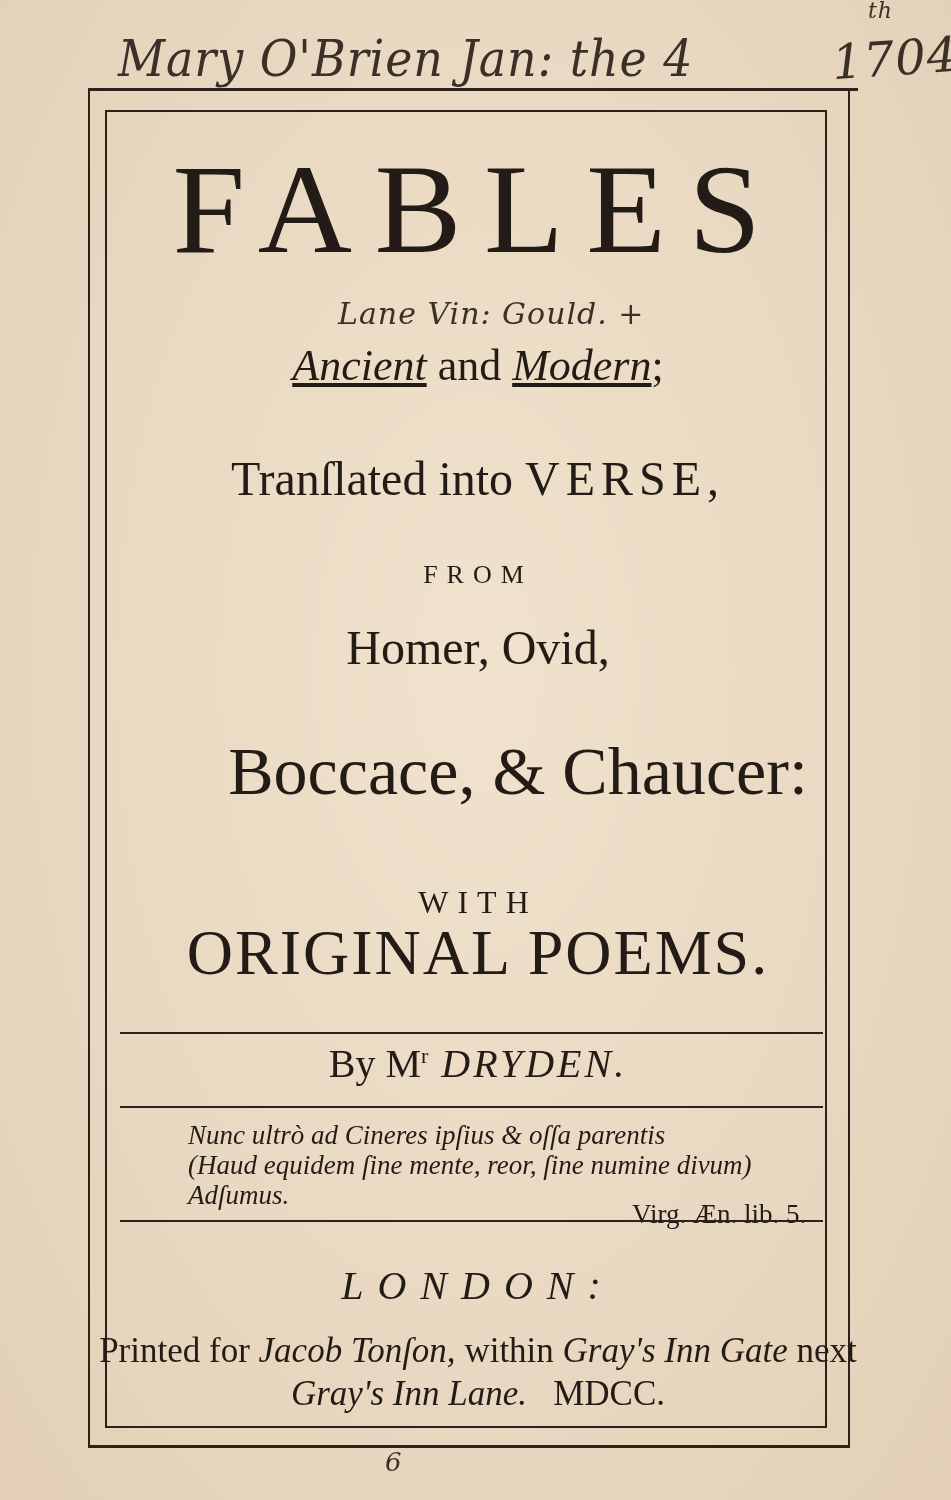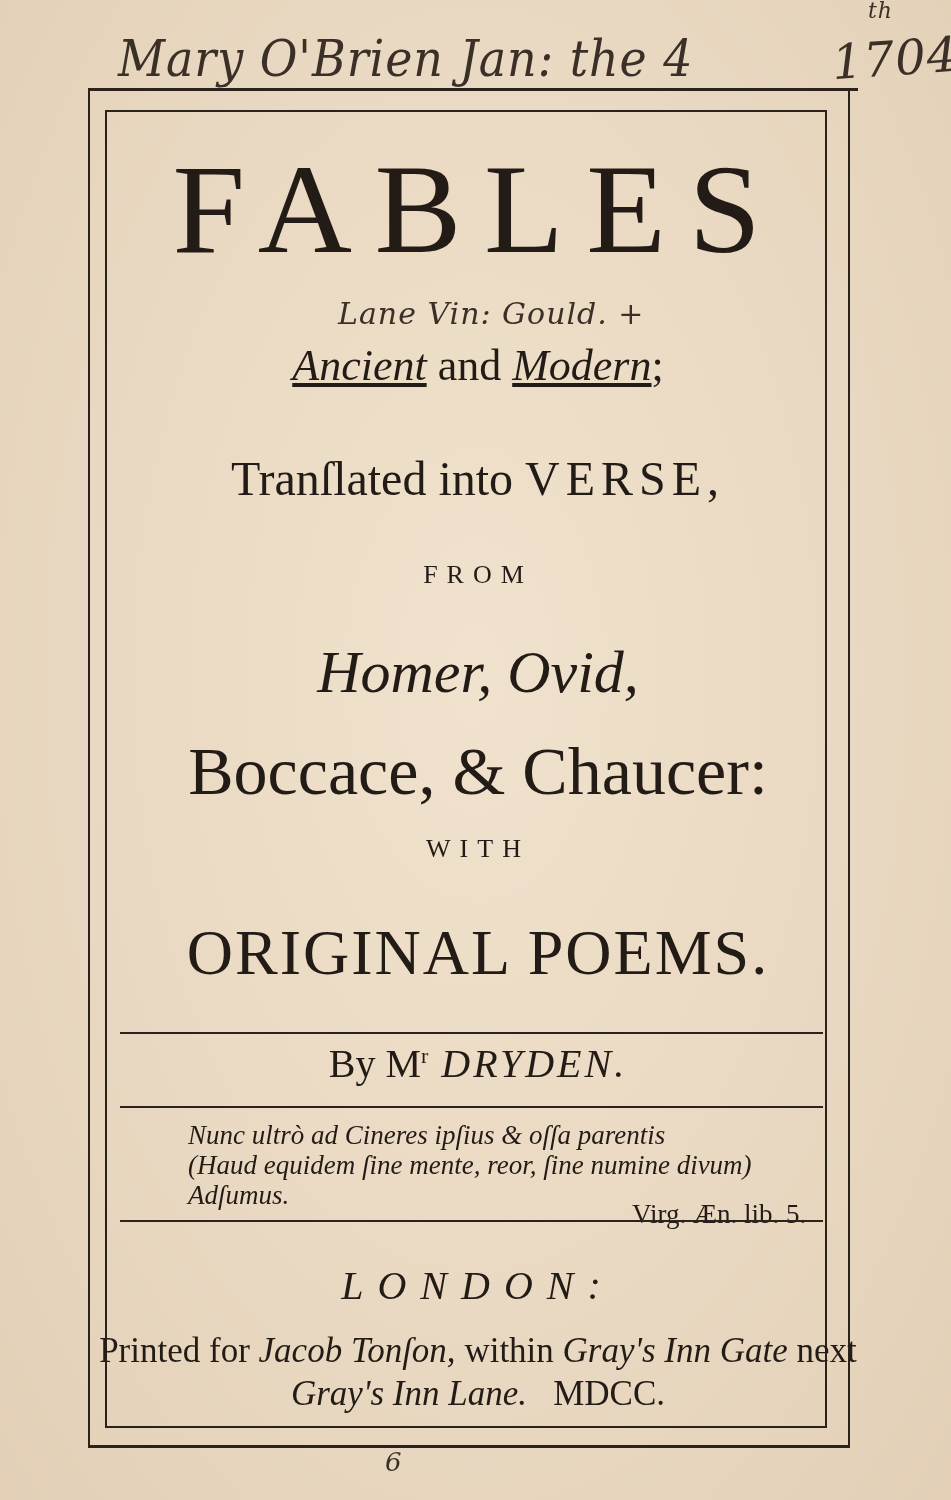--- a/index.html
+++ b/index.html
@@ -25,23 +25,23 @@
   .rule { position:absolute; background:#2a221b; }
   .vrule { position:absolute; background:#2a221b; }
 
   .center { position:absolute; left:88px; width:780px; text-align:center; }
   .fables { top:145px; font-size:128px; letter-spacing:22px; font-weight:normal; line-height:1; transform:scaleX(1.02); }
   .ancient { top:340px; font-size:44px; }
   .ancient i { font-style:italic;text-decoration:underline; }
   .translated { top:451px; font-size:48px; }
   .verse { letter-spacing:6px; }
   .from { top:560px; font-size:26px; letter-spacing:9px; }
-  .homer { top:638px; font-size:60px;font-style:italic; }
-  .boccace { top:732px; font-size:68px; }
-  .with { top:834px; font-size:26px; letter-spacing:9px; }
+  .homer { top:620px; font-size:48px; }
+  .boccace { top:732px; font-size:68px;padding-left:40px; }
+  .with { top:884px; font-size:32px; letter-spacing:9px; }
   .original { top:916px; font-size:64px; letter-spacing:2px; }
   .by { top:1040px; font-size:40px; }
   .by i { letter-spacing:3px; }
   .by sup { font-size:22px; }
   .london { top:1262px; font-size:40px; font-style:italic; letter-spacing:14px; }
   .printed1 { top:1313px; font-size:35px;margin-top:18px; }
   .printed2 { top:1357px; font-size:35px;margin-top:17px; }
   .printed i { font-style:italic; }
 
   .motto { position:absolute; left:188px; font-size:27px; font-style:italic; }

